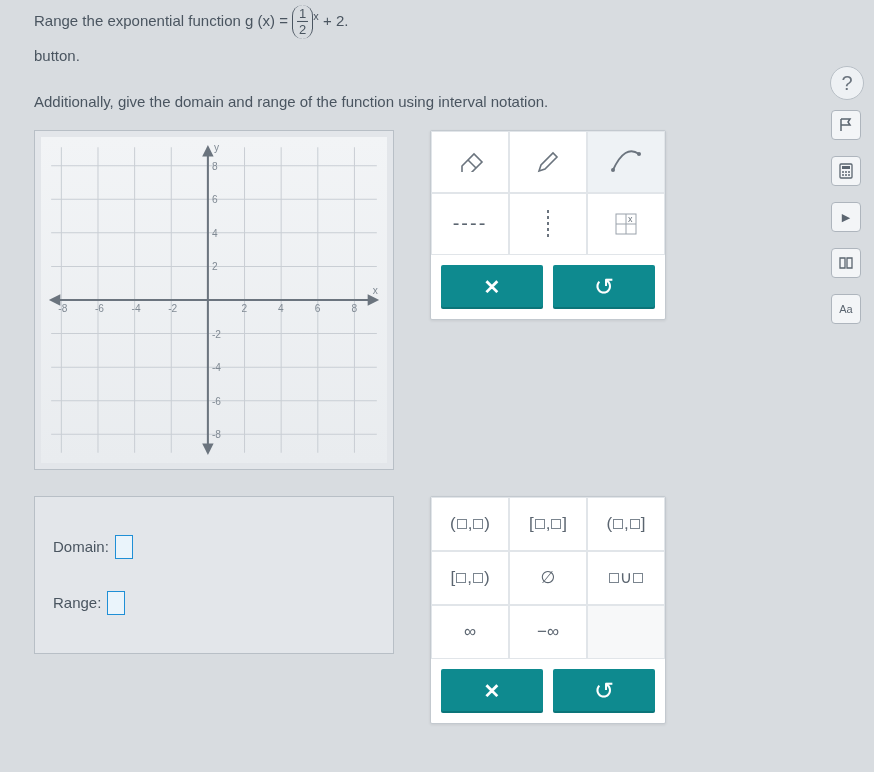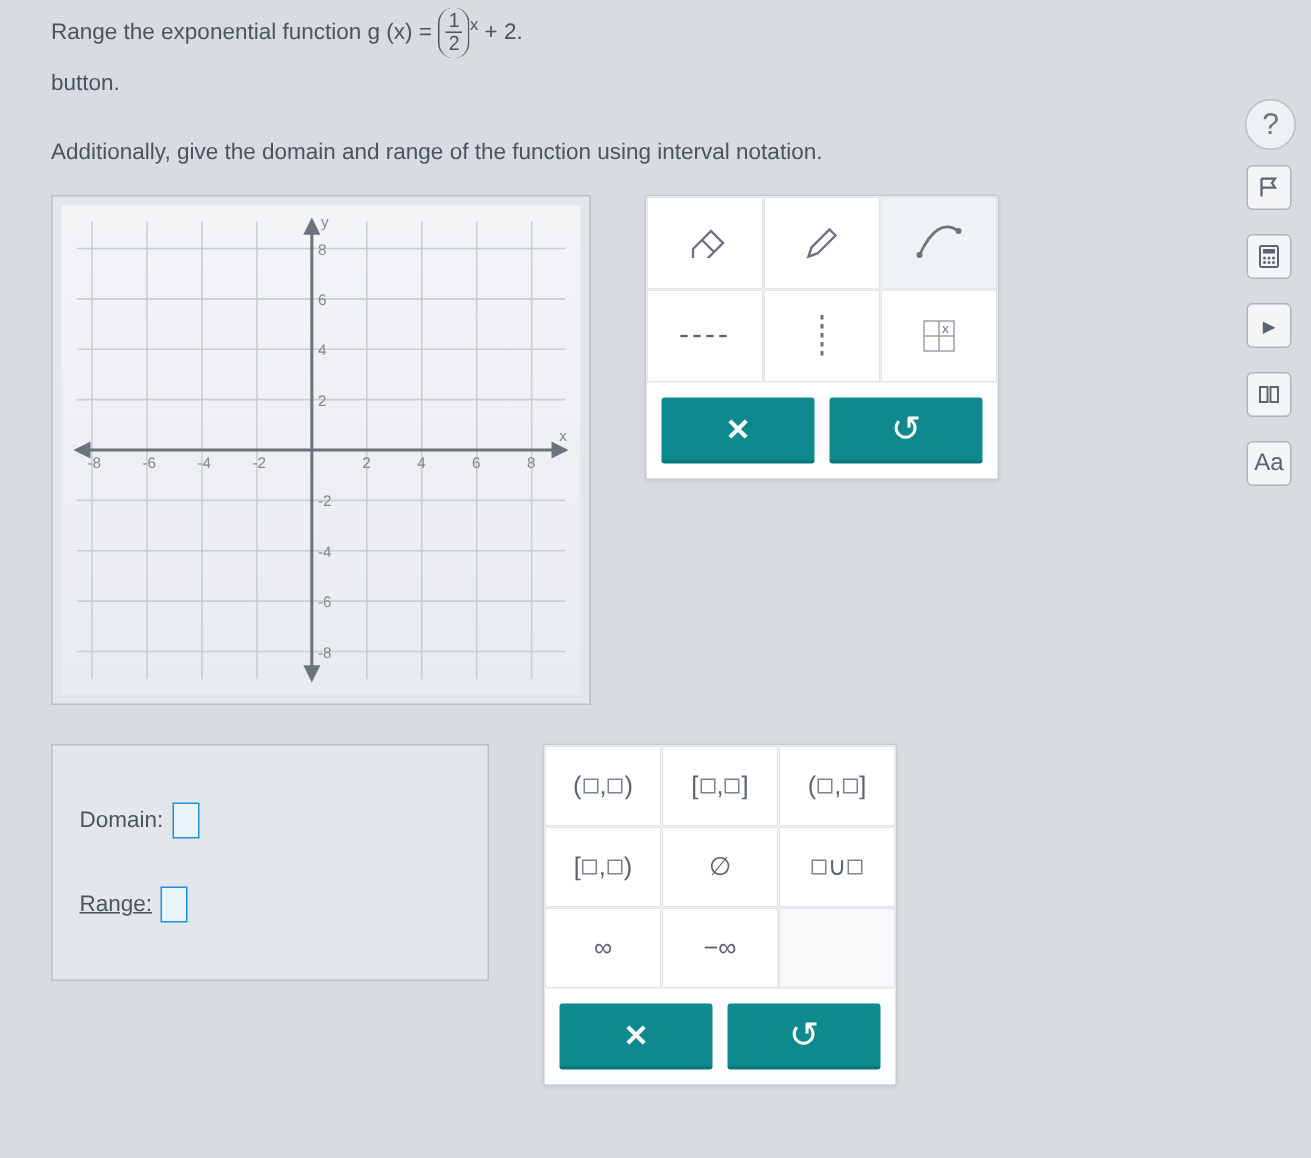--- a/index.html
+++ b/index.html
@@ -57,24 +57,24 @@
   .btn-row { display: flex; gap: 10px; padding: 10px; }
   .teal-btn {
     flex: 1; height: 44px; background: #0e8a8f; border: none; border-radius: 2px;
     color: #fff; font-size: 20px; display: flex; align-items: center; justify-content: center;
     cursor: pointer; box-shadow: inset 0 -2px 0 rgba(0,0,0,.15);
   }
 
   
   .dr-panel {
     border: 1px solid #b8bfc6; background: #e3e6ea;
-    width: 292px; padding: 22px 18px; margin-top: 26px;
+    width: 360px; padding: 22px 18px; margin-top: 26px;
   }
   .dr-line { display: flex; align-items: center; gap: 6px; margin: 16px 0 32px 0; }
-  .dr-line:last-child { margin-bottom: 16px; text-decoration: underline; }
+  .dr-line:last-child { margin-bottom: 16px; }
   .ans-box {
     width: 18px; height: 24px; border: 1px solid #1f8fd6; background: #eaf4fb;
     display: inline-block;
   }
 
   .interval-palette { width: 236px; margin-top: 26px; }
   .int-cell {
     height: 54px; border: 1px solid #e1e5e9; display: flex; align-items: center;
     justify-content: center; cursor: pointer; font-size: 17px; color: #5b6570;
     background: #fff;
@@ -288,15 +288,15 @@
   </div>
   <div class="side-btn">
       <span style="font-size:11px;">▶</span>
     </div>
   <div class="side-btn">
     <svg width="16" height="16">
         <path d="M2 3h5v10H2zM9 3h5v10H9zM7 3v10M9 3v10" fill="none" stroke="#5b6570" stroke-width="1.3"></path>
       </svg>
   </div>
   <div class="side-btn">
-      <span style="font-size:16px;">Aa</span>
+      <span style="font-size:11px;">Aa</span>
     </div>
 </div>
 
 </body></html>

